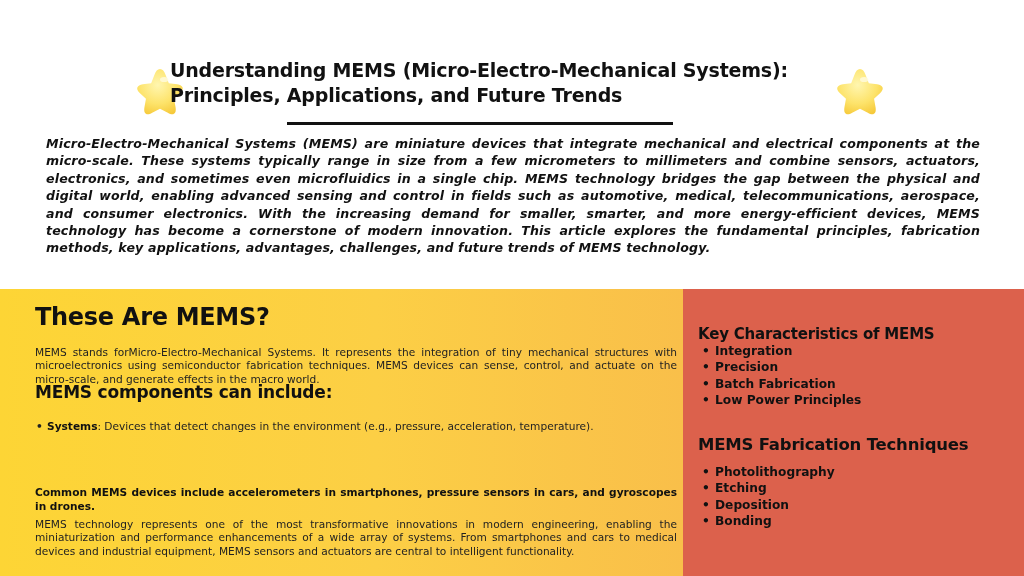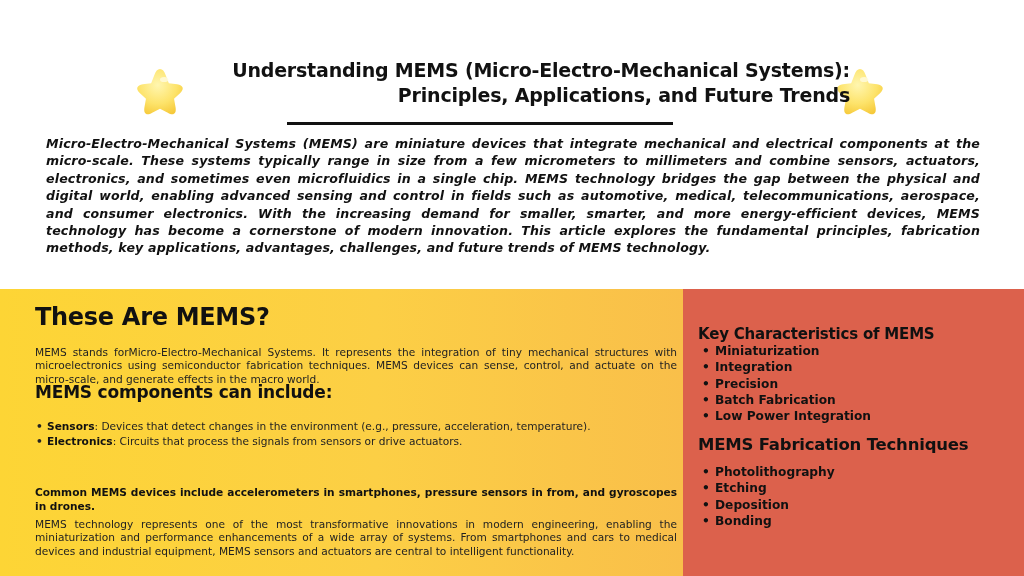--- a/index.html
+++ b/index.html
@@ -11,21 +11,21 @@
   }
   .star {
     position:absolute; width:52px; height:52px;
   }
   .star svg { width:100%; height:100%; display:block; }
   #star-left { left:134px; top:66px; }
   #star-right { left:834px; top:66px; }
 
   .title {
     position:absolute; left:170px; width:680px; top:58px;
-    text-align:right; font-weight:bold; font-size:19px; line-height:25px;
+    text-align:left; font-weight:bold; font-size:19px; line-height:25px;
     letter-spacing:-0.2px;
   }
   .title-underline {
     position:absolute; left:287px; top:122px; width:386px; height:3px;
     background:#111;
   }
   .intro {
     position:absolute; left:46px; width:934px; top:135px;
     font-style:italic; font-weight:bold; font-size:12.6px; line-height:17.4px;
     text-align:justify; letter-spacing:0.15px;
@@ -122,33 +122,31 @@
 <div class="title-underline"></div>
 <div class="intro">Micro-Electro-Mechanical Systems (MEMS) are miniature devices that integrate mechanical and electrical components at the micro-scale. These systems typically range in size from a few micrometers to millimeters and combine sensors, actuators, electronics, and sometimes even microfluidics in a single chip. MEMS technology bridges the gap between the physical and digital world, enabling advanced sensing and control in fields such as automotive, medical, telecommunications, aerospace, and consumer electronics. With the increasing demand for smaller, smarter, and more energy-efficient devices, MEMS technology has become a cornerstone of modern innovation. This article explores the fundamental principles, fabrication methods, key applications, advantages, challenges, and future trends of MEMS technology.</div>
 
 <div class="panel-left"></div>
 <div class="panel-right"></div>
 
 <div class="h-what">These Are MEMS?</div>
 <div class="p-def">MEMS stands forMicro-Electro-Mechanical Systems. It represents the integration of tiny mechanical structures with microelectronics using semiconductor fabrication techniques. MEMS devices can sense, control, and actuate on the micro-scale, and generate effects in the macro world.</div>
 <div class="h-comp">MEMS components can include:</div>
 <ul class="comp-list">
-  <li><b>Sensors</b><span>: Devices that detect changes in the environment (e.g., pressure, acceleration, temperature).</span></li>
-  <li><b>Electronics</b><span>: Circuits that process the signals from sensors or drive actuators.</span></li>
+  <li><b>Systems</b><span>: Devices that detect changes in the environment (e.g., pressure, acceleration, temperature).</span></li>
 </ul>
-<div class="p-common">Common MEMS devices include accelerometers in smartphones, pressure sensors in from, and gyroscopes in drones.</div>
+<div class="p-common">Common MEMS devices include accelerometers in smartphones, pressure sensors in cars, and gyroscopes in drones.</div>
 <div class="p-closing">MEMS technology represents one of the most transformative innovations in modern engineering, enabling the miniaturization and performance enhancements of a wide array of systems. From smartphones and cars to medical devices and industrial equipment, MEMS sensors and actuators are central to intelligent functionality.</div>
 
 <div class="h-key">Key Characteristics of MEMS</div>
 <ul class="side-list" id="key-list">
-  <li>Miniaturization</li>
   <li>Integration</li>
   <li>Precision</li>
   <li>Batch Fabrication</li>
-  <li>Low Power Integration</li>
+  <li>Low Power Principles</li>
 </ul>
 <div class="h-fab">MEMS Fabrication Techniques</div>
 <ul class="side-list" id="fab-list">
   <li>Photolithography</li>
   <li>Etching</li>
   <li>Deposition</li>
   <li>Bonding</li>
 </ul>
 
 </body></html>

